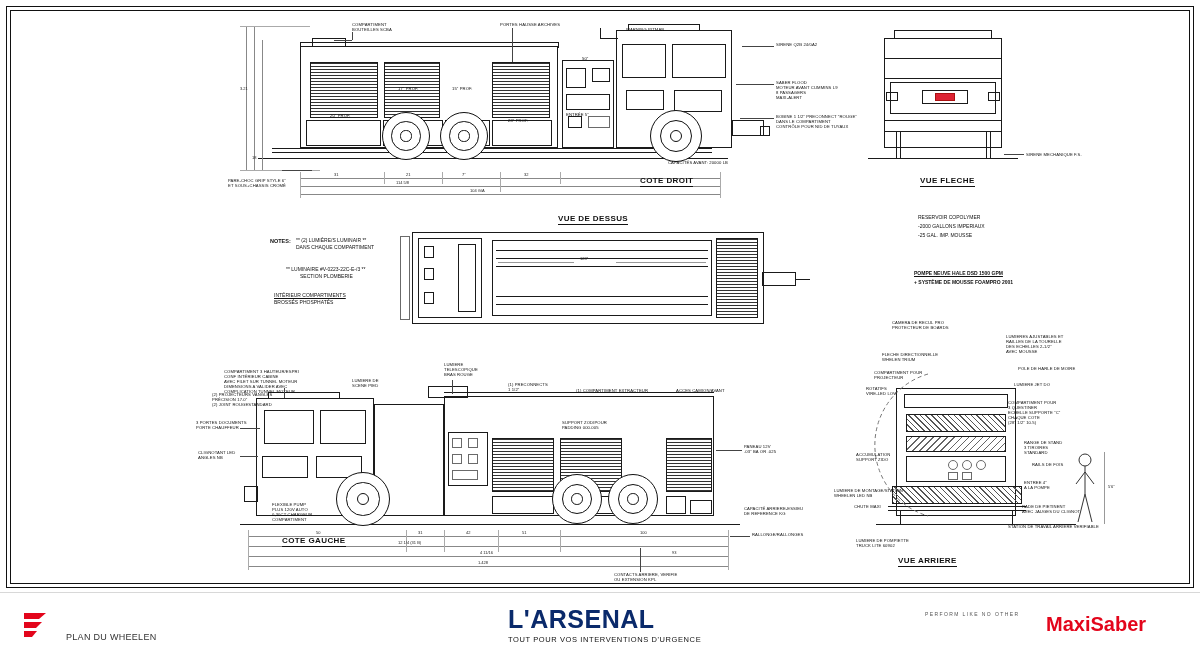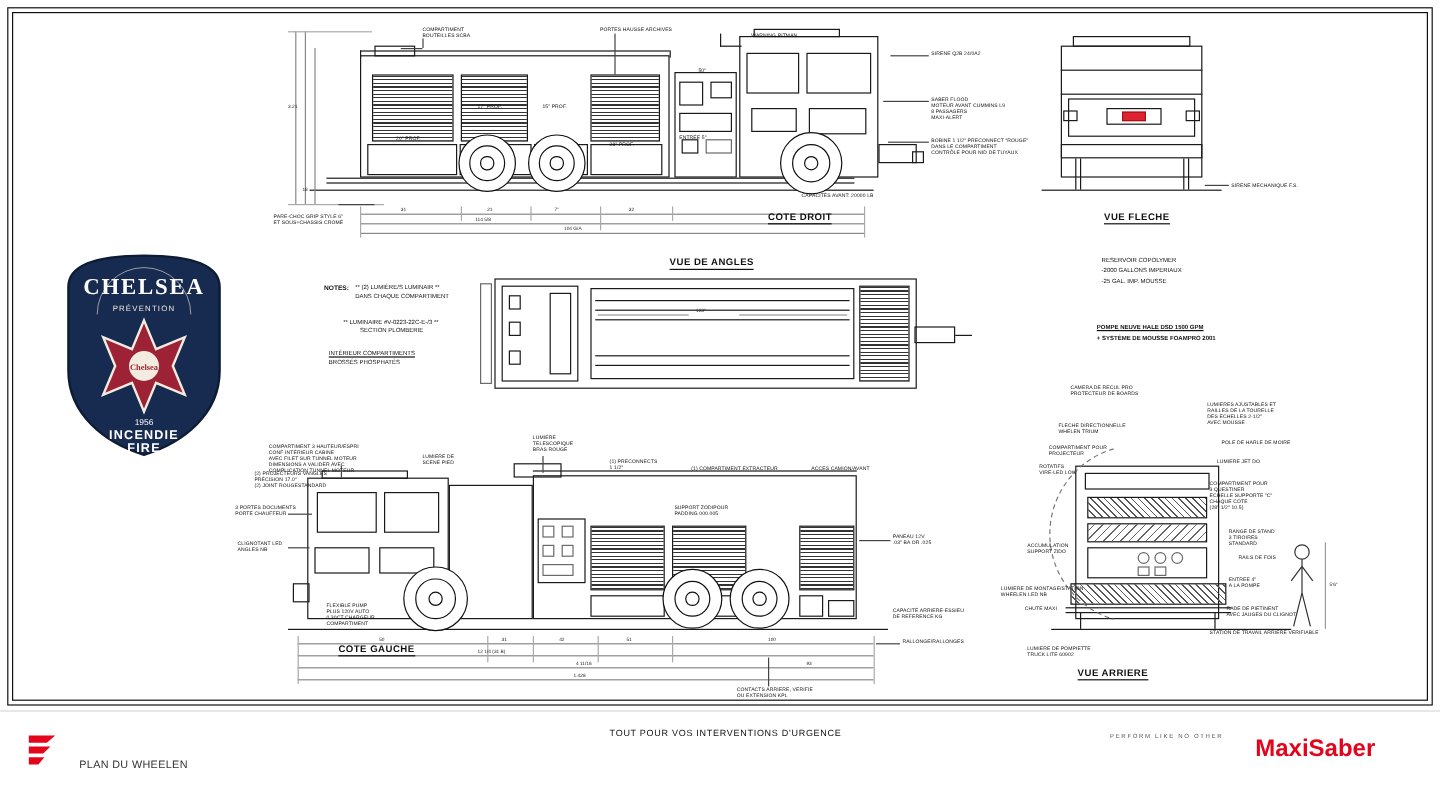--- a/index.html
+++ b/index.html
@@ -221,21 +221,21 @@
     <div class="ln vl" style="left:896px;top:132px;height:26px;"></div>
     <div class="ln vl" style="left:900px;top:132px;height:26px;"></div>
     <div class="ln vl" style="left:986px;top:132px;height:26px;"></div>
     <div class="ln vl" style="left:990px;top:132px;height:26px;"></div>
     <div class="lbl" style="left:1026px;top:152px;">SIRENE MECHANIQUE F.S.</div>
     <div class="ln hl" style="left:1004px;top:154px;width:20px;background:#444;"></div>
     <div class="title u" style="left:920px;top:176px;">VUE FLECHE</div>
   </div>
 
   <div>
-    <div class="title u" style="left:558px;top:214px;">VUE DE ANGLES</div>
+    <div class="title u" style="left:558px;top:214px;">VUE DE DESSUS</div>
     <div class="box" style="left:412px;top:232px;width:352px;height:92px;"></div>
     <div class="box" style="left:418px;top:238px;width:64px;height:80px;"></div>
     <div class="box" style="left:424px;top:246px;width:10px;height:12px;"></div>
     <div class="box" style="left:424px;top:268px;width:10px;height:12px;"></div>
     <div class="box" style="left:424px;top:292px;width:10px;height:12px;"></div>
     <div class="box" style="left:458px;top:244px;width:18px;height:68px;"></div>
 
     <div class="box" style="left:492px;top:240px;width:220px;height:76px;"></div>
     <div class="ln hl" style="left:496px;top:250px;width:212px;"></div>
     <div class="ln hl" style="left:496px;top:258px;width:212px;"></div>
@@ -441,49 +441,33 @@
     <div class="lbl" style="left:854px;top:504px;">CHUTE MAXI</div>
     <div class="lbl" style="left:1022px;top:504px;">RADE DE PIETINENT
 AVEC JAUGES DU CLIGNOT</div>
     <div class="lbl" style="left:856px;top:538px;">LUMIERE DE POMPIETTE
 TRUCK LITE 60902</div>
     <div class="lbl" style="left:1008px;top:524px;">STATION DE TRAVAIL ARRIERE VERIFIABLE</div>
 
     <div class="title u" style="left:898px;top:556px;">VUE ARRIERE</div>
   </div>
 
-  <div class="badge">
-    <svg viewBox="0 0 150 180" width="150" height="180">
-      <path d="M12 34 C12 18 30 8 75 8 C120 8 138 18 138 34 L138 104 C138 140 108 164 75 174 C42 164 12 140 12 104 Z" fill="#172a4f" stroke="#0d1b35" stroke-width="2"></path>
-      <text x="75" y="40" font-family="Liberation Serif, serif" font-size="19" font-weight="bold" fill="#ffffff" text-anchor="middle" letter-spacing="1.5">CHELSEA</text>
-      <path d="M36 57 A 39 39 0 0 1 114 57" fill="none" stroke="#f2ece0" stroke-width="0.5"></path>
-      <text x="75" y="54" font-family="Liberation Sans, sans-serif" font-size="6.5" fill="#f2ece0" text-anchor="middle" letter-spacing="1">PRÉVENTION</text>
-
-      <g transform="translate(75,100)">
-        <path d="M0,-38 L10,-14 L34,-24 L24,0 L34,24 L10,14 L0,38 L-10,14 L-34,24 L-24,0 L-34,-24 L-10,-14 Z" fill="#9d2235" stroke="#f2ece0" stroke-width="2"></path>
-        <circle cx="0" cy="0" r="13" fill="#f2ece0" stroke="#9d2235" stroke-width="1"></circle>
-        <text x="0" y="3" font-family="Liberation Serif, serif" font-size="7" font-weight="bold" fill="#9d2235" text-anchor="middle">Chelsea</text>
-      </g>
-      <text x="75" y="149" font-family="Liberation Sans, sans-serif" font-size="7" fill="#ffffff" text-anchor="middle">1956</text>
-      <text x="75" y="161" font-family="Liberation Sans, sans-serif" font-size="10.5" font-weight="bold" fill="#ffffff" text-anchor="middle" letter-spacing="1">INCENDIE</text>
-      <text x="75" y="172" font-family="Liberation Sans, sans-serif" font-size="10.5" font-weight="bold" fill="#ffffff" text-anchor="middle" letter-spacing="1">FIRE</text>
-    </svg>
-  </div>
 
   <div class="footer"></div>
 
   <svg class="logo-mark" viewBox="0 0 26 28">
     <path d="M2 2 H24 L17 8 H2 Z" fill="#e3051b"></path>
     <path d="M2 11 H20 L14 17 H2 Z" fill="#e3051b"></path>
     <path d="M2 20 H15 L10 26 H2 Z" fill="#e3051b"></path>
   </svg>
 
   <div class="footer-sub">PLAN DU WHEELEN</div>
 
   <div class="arsenal">
+    <div class="arsenal-name">L'ARSENAL</div>
     <div class="arsenal-tag">TOUT POUR VOS INTERVENTIONS D'URGENCE</div>
   </div>
 
   <div class="pierce-wrap">
     <div class="pierce-tag">PERFORM LIKE NO OTHER</div>
   </div>
 
   <div class="maxisaber">MaxiSaber</div>
 
 </div>

